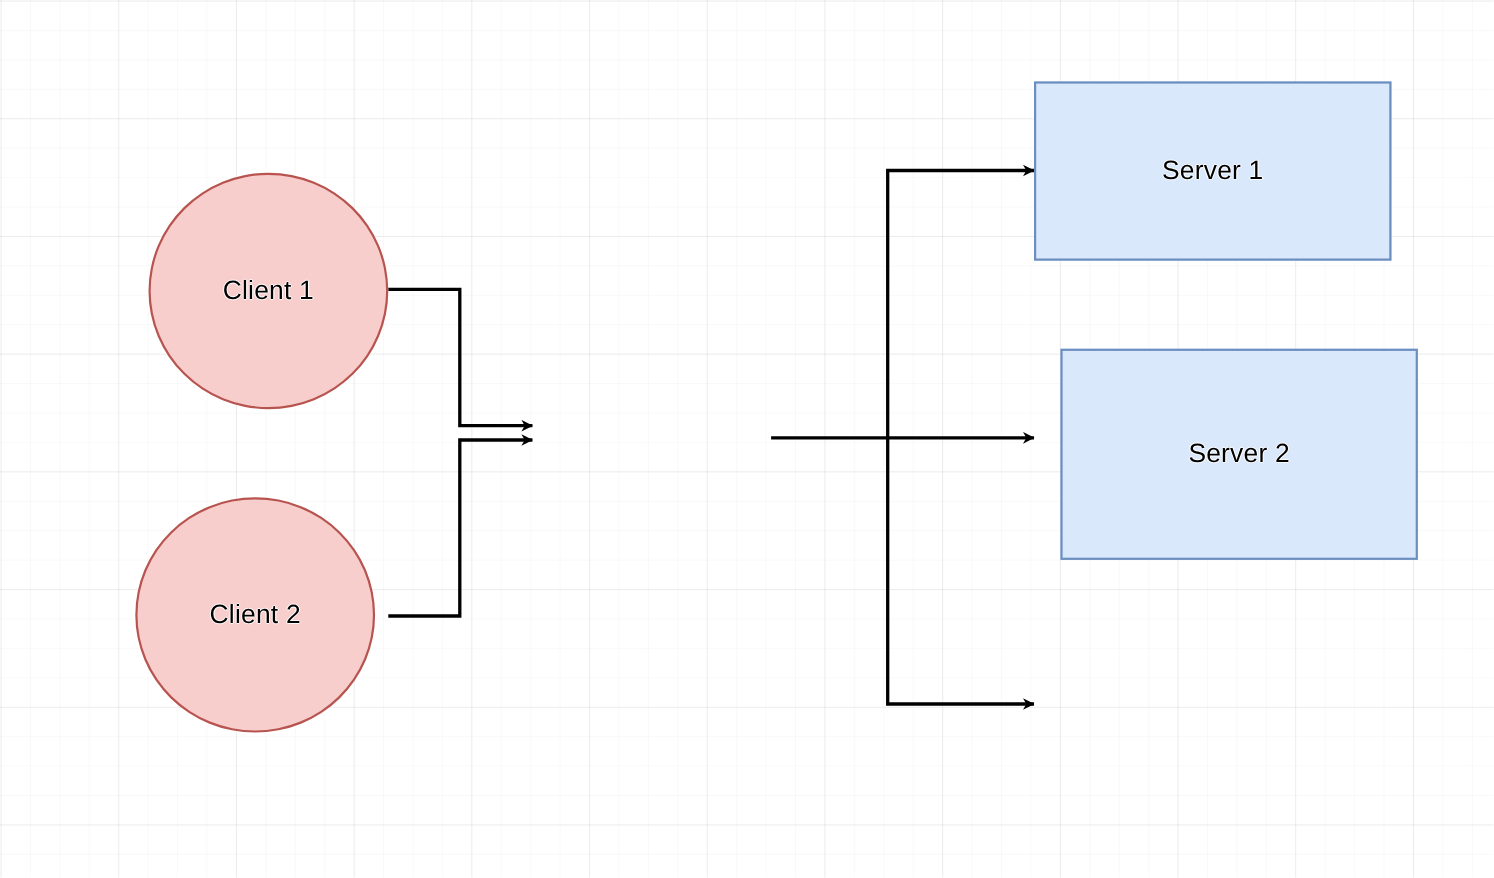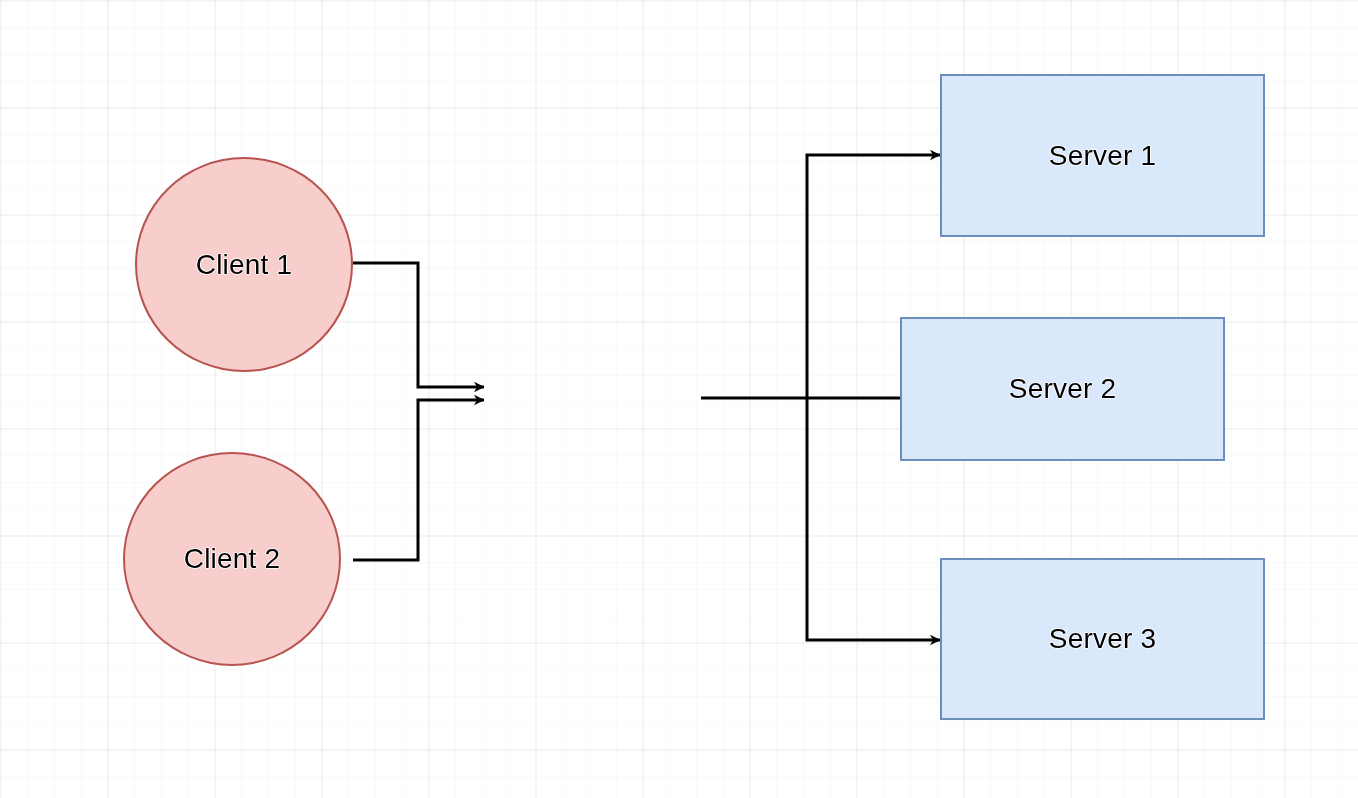--- a/index.html
+++ b/index.html
@@ -34,21 +34,21 @@
     width: 1358px;
     height: 798px;
   }
   .node {
     position: absolute;
     box-sizing: border-box;
     display: flex;
     align-items: center;
     justify-content: center;
     color: #000000;
-    font-size: 28px;
+    font-size: 24px;
     line-height: 1;
     letter-spacing: 0.2px;
     text-shadow:
        1px 0 0 rgba(255,255,255,0.85),
       -1px 0 0 rgba(255,255,255,0.85),
        0 1px 0 rgba(255,255,255,0.85),
        0 -1px 0 rgba(255,255,255,0.85);
   }
   .node-client {
     border-radius: 50%;
@@ -96,21 +96,18 @@
 
   <div class="node node-client" style="left: 123px; top: 452px; width: 218px; height: 214px;">
     <span class="node-label">Client 2</span>
   </div>
 
 
   <div class="node node-server" style="left: 940px; top: 74px; width: 325px; height: 163px;">
     <span class="node-label">Server 1</span>
   </div>
 
-  <div class="node node-server" style="left: 900px; top: 317px; width: 325px; height: 144px;">
+  <div class="node node-server" style="left: 964px; top: 317px; width: 325px; height: 192px;">
     <span class="node-label">Server 2</span>
   </div>
 
-  <div class="node node-server" style="left: 940px; top: 558px; width: 325px; height: 162px;">
-    <span class="node-label">Server 3</span>
-  </div>
 
 </div>
 
 </body></html>

